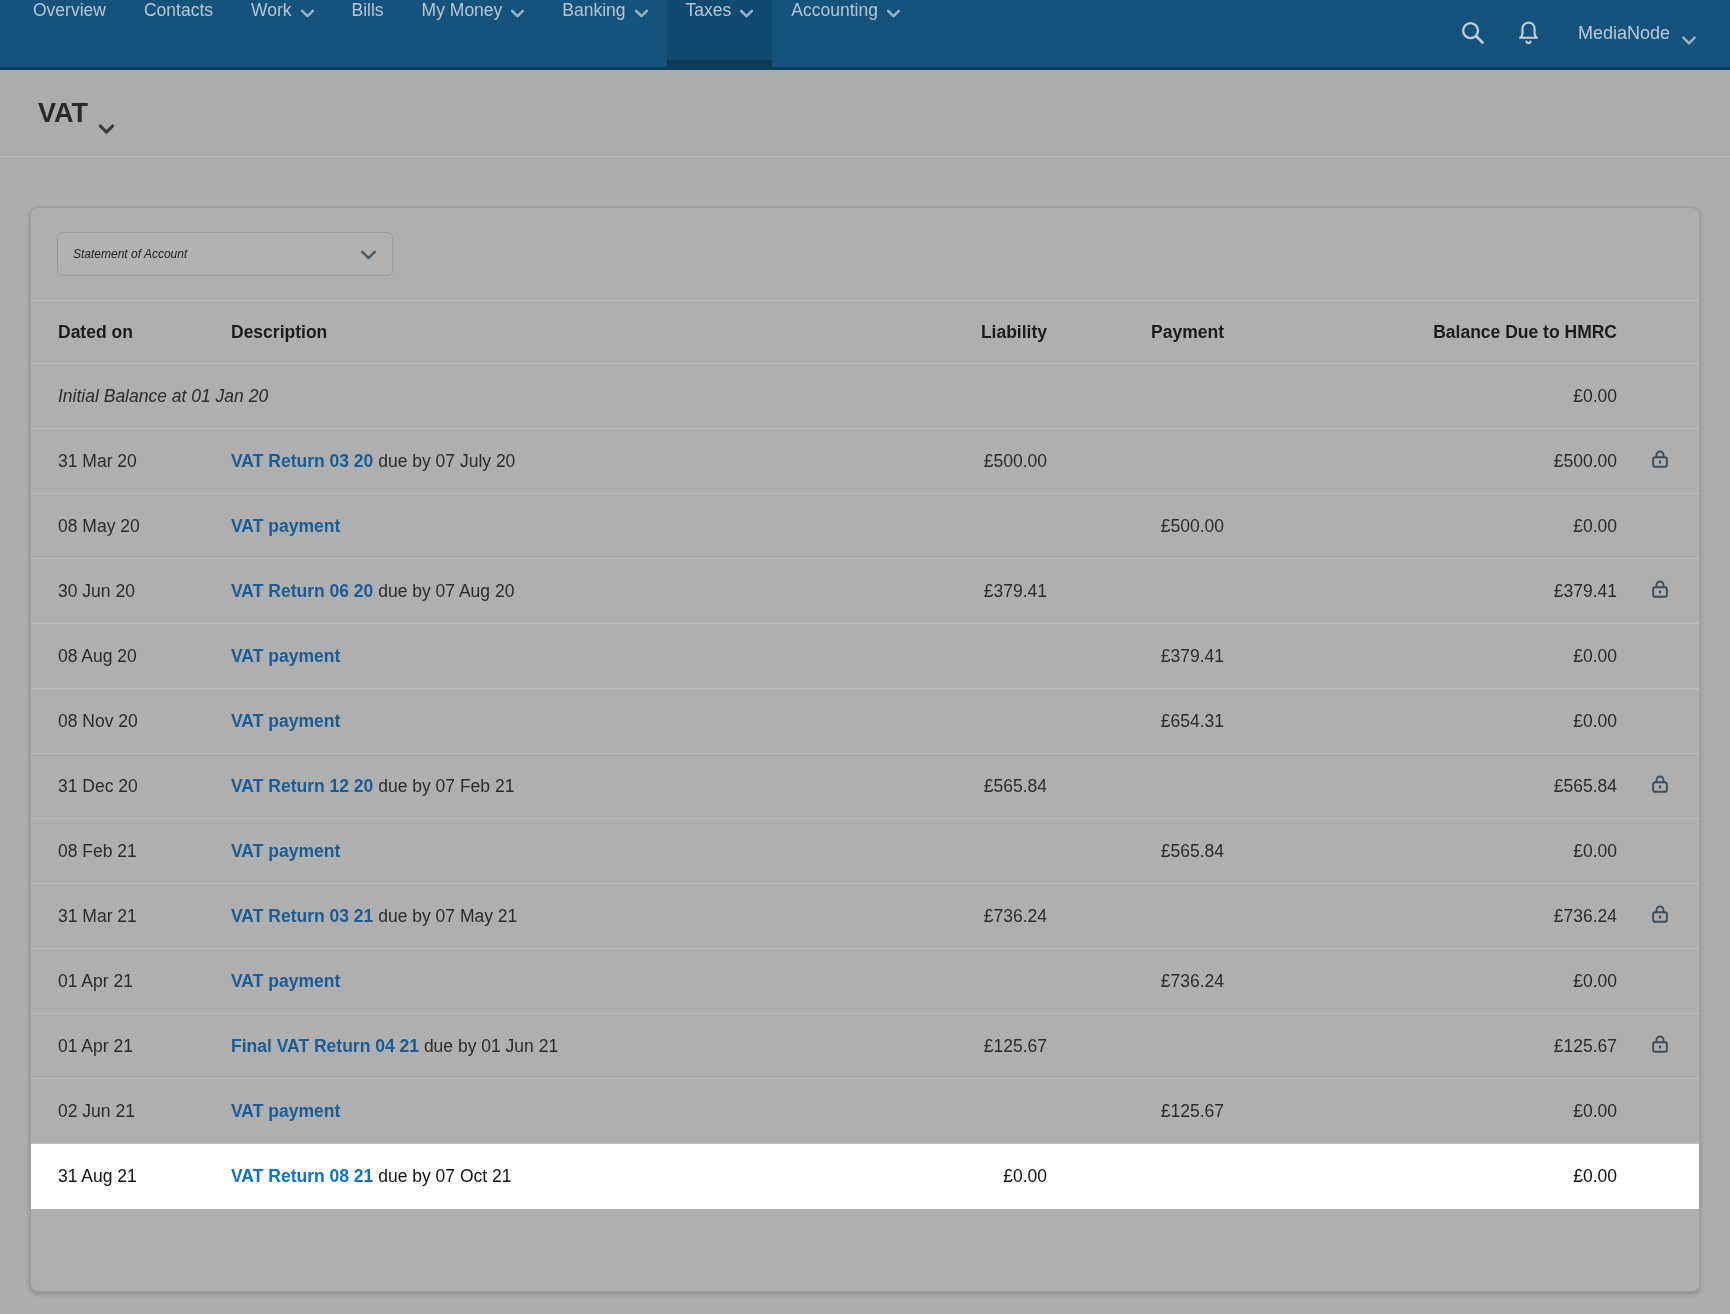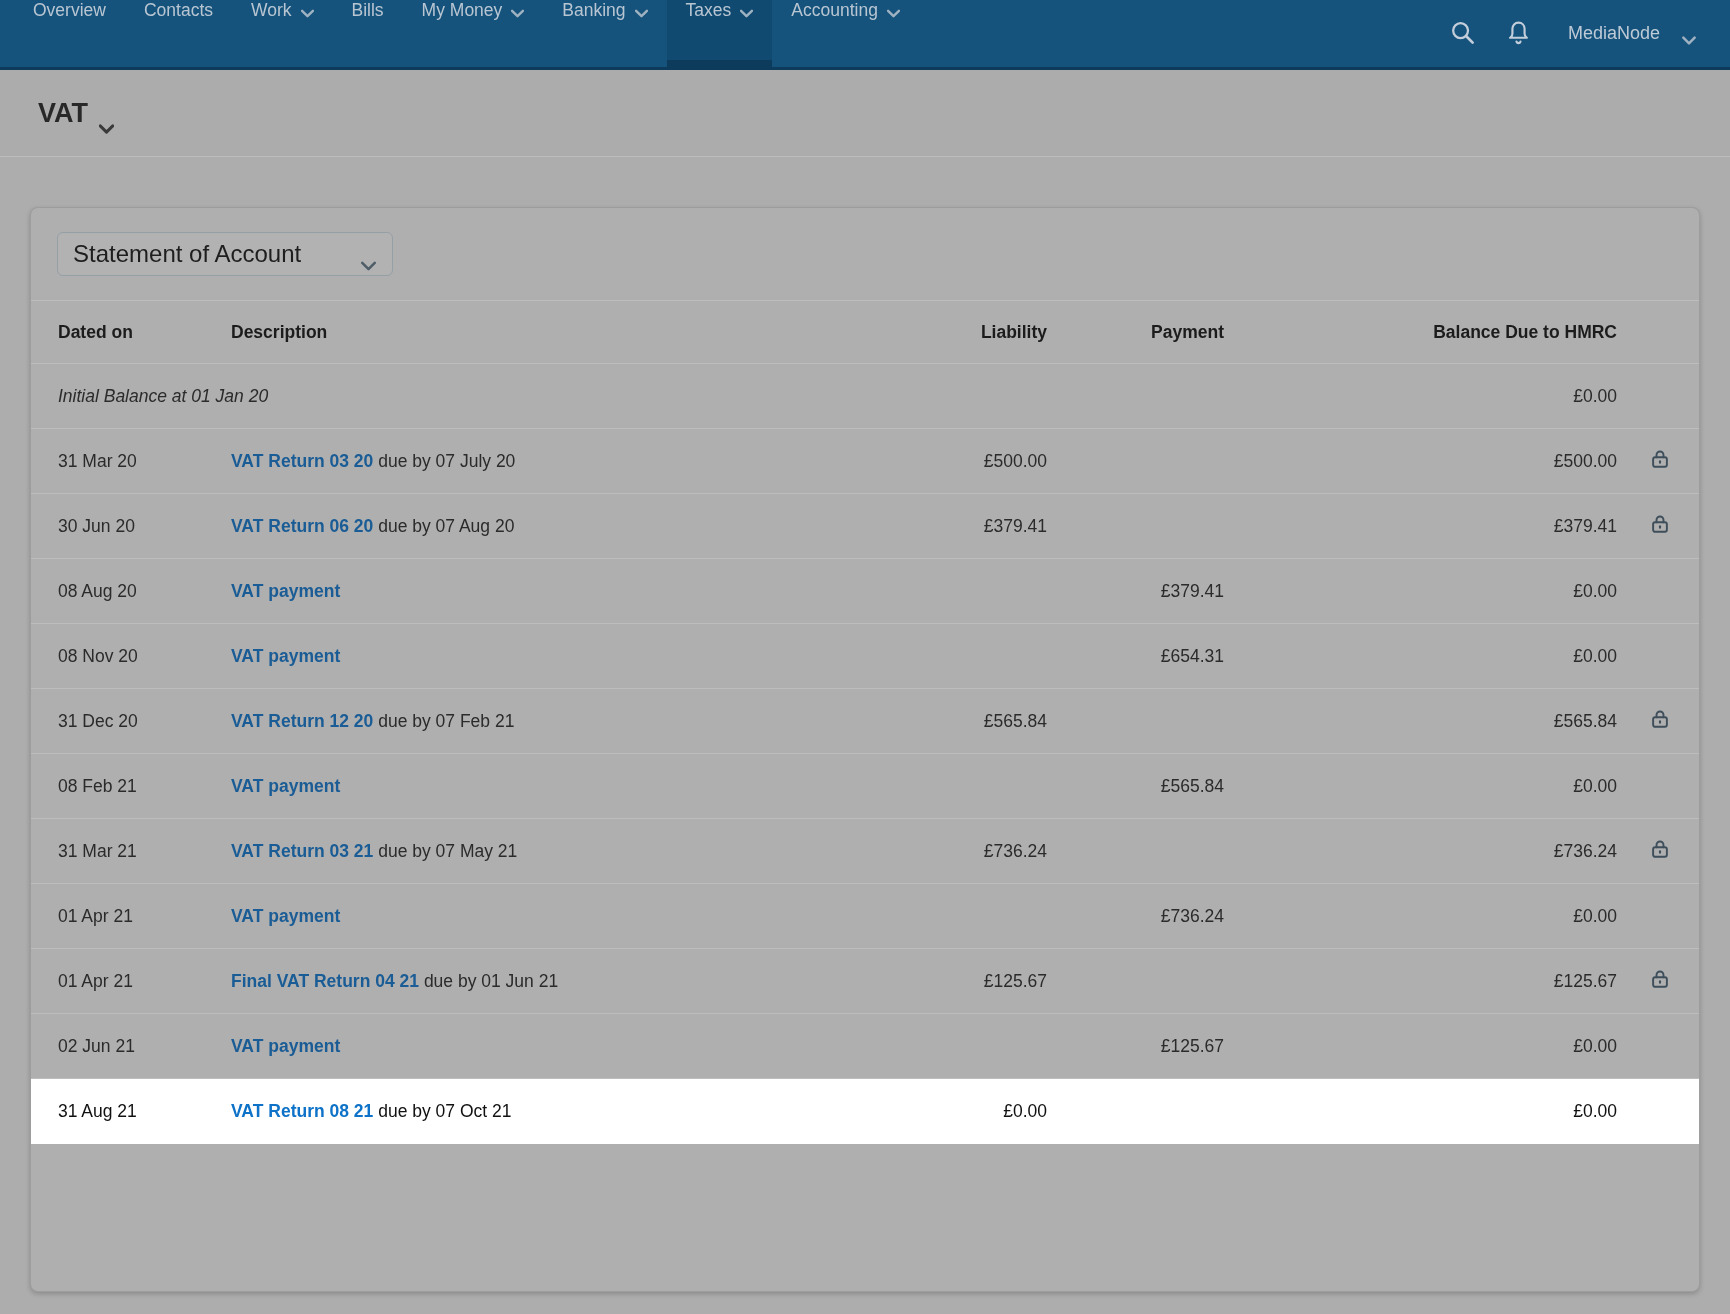--- a/index.html
+++ b/index.html
@@ -29,21 +29,21 @@
     box-shadow:inset 0 -7px 0 #0C3B5B;
   }
   .nav-item .chev { width:13px; height:9px; margin-top:2px; color:#9FB2C2; }
   .nav-right { display:flex; align-items:center; gap:10px; }
   .icon-btn {
     width:46px; height:46px; display:flex; align-items:center; justify-content:center;
     color:#C3CEDA; cursor:pointer; background:transparent; border:none;
   }
   .icon-btn svg { width:27px; height:27px; }
   .account {
-    display:flex; align-items:center; gap:22px; color:#BECAD6;
+    display:flex; align-items:center; gap:12px; color:#BECAD6;
     font-size:18px; padding:0 4px 0 16px; cursor:pointer; white-space:nowrap;
   }
   .account .chev { width:14px; height:9px; color:#9FB2C2; }
 
   
   .page-header {
     height:87px; background:#ACACAC;
     border-bottom:1px solid #BCBCBC;
     display:flex; align-items:center; padding-left:38px;
   }
@@ -64,21 +64,21 @@
     overflow:hidden;
   }
   .report-select {
     margin:24px 0 0 26px;
     width:336px; height:44px;
     background:#B2B2B2;
     border:1px solid #949FA6;
     border-radius:6px;
     display:flex; align-items:center; justify-content:space-between;
     padding:0 16px 0 15px;
-    font-size:24px; color:#1E1E1E; cursor:pointer;
+    font-size:12px; color:#1E1E1E; cursor:pointer;font-style:italic;
   }
   .report-select .chev { width:15px; height:10px; color:#4E5D68; }
 
   
   table.vat {
     margin-top:24px; width:100%;
     border-collapse:collapse; table-layout:fixed;
     font-size:17.5px; color:#2B2B2B;
   }
   table.vat th, table.vat td { vertical-align:middle; }
@@ -230,20 +230,28 @@
             <td class="num">£500.00</td>
             <td class="num"></td>
             <td class="num">£500.00</td>
             <td class="lock-cell"><span class="lock-icon"><svg viewBox="0 0 24 24" fill="none" stroke="currentColor" stroke-width="2.1" stroke-linecap="round">
                   <rect x="4.5" y="10" width="15" height="10.5" rx="2.2"></rect>
                   <path d="M8.2 10V7.6a3.8 3.8 0 0 1 7.6 0V10"></path>
                   <rect x="10.9" y="13.4" width="2.2" height="3.8" rx="1.1" fill="currentColor" stroke="none"></rect>
                 </svg></span></td>
           </tr>
           <tr>
+            <td class="col-date-pad">08 May 20</td>
+            <td><a class="desc-link">VAT payment</a></td>
+            <td class="num"></td>
+            <td class="num">£500.00</td>
+            <td class="num">£0.00</td>
+            <td class="lock-cell"></td>
+          </tr>
+          <tr>
             <td class="col-date-pad">30 Jun 20</td>
             <td><a class="desc-link">VAT Return 06 20</a><span class="desc-rest"> due by 07 Aug 20</span></td>
             <td class="num">£379.41</td>
             <td class="num"></td>
             <td class="num">£379.41</td>
             <td class="lock-cell"><span class="lock-icon"><svg viewBox="0 0 24 24" fill="none" stroke="currentColor" stroke-width="2.1" stroke-linecap="round">
                   <rect x="4.5" y="10" width="15" height="10.5" rx="2.2"></rect>
                   <path d="M8.2 10V7.6a3.8 3.8 0 0 1 7.6 0V10"></path>
                   <rect x="10.9" y="13.4" width="2.2" height="3.8" rx="1.1" fill="currentColor" stroke="none"></rect>
                 </svg></span></td>

